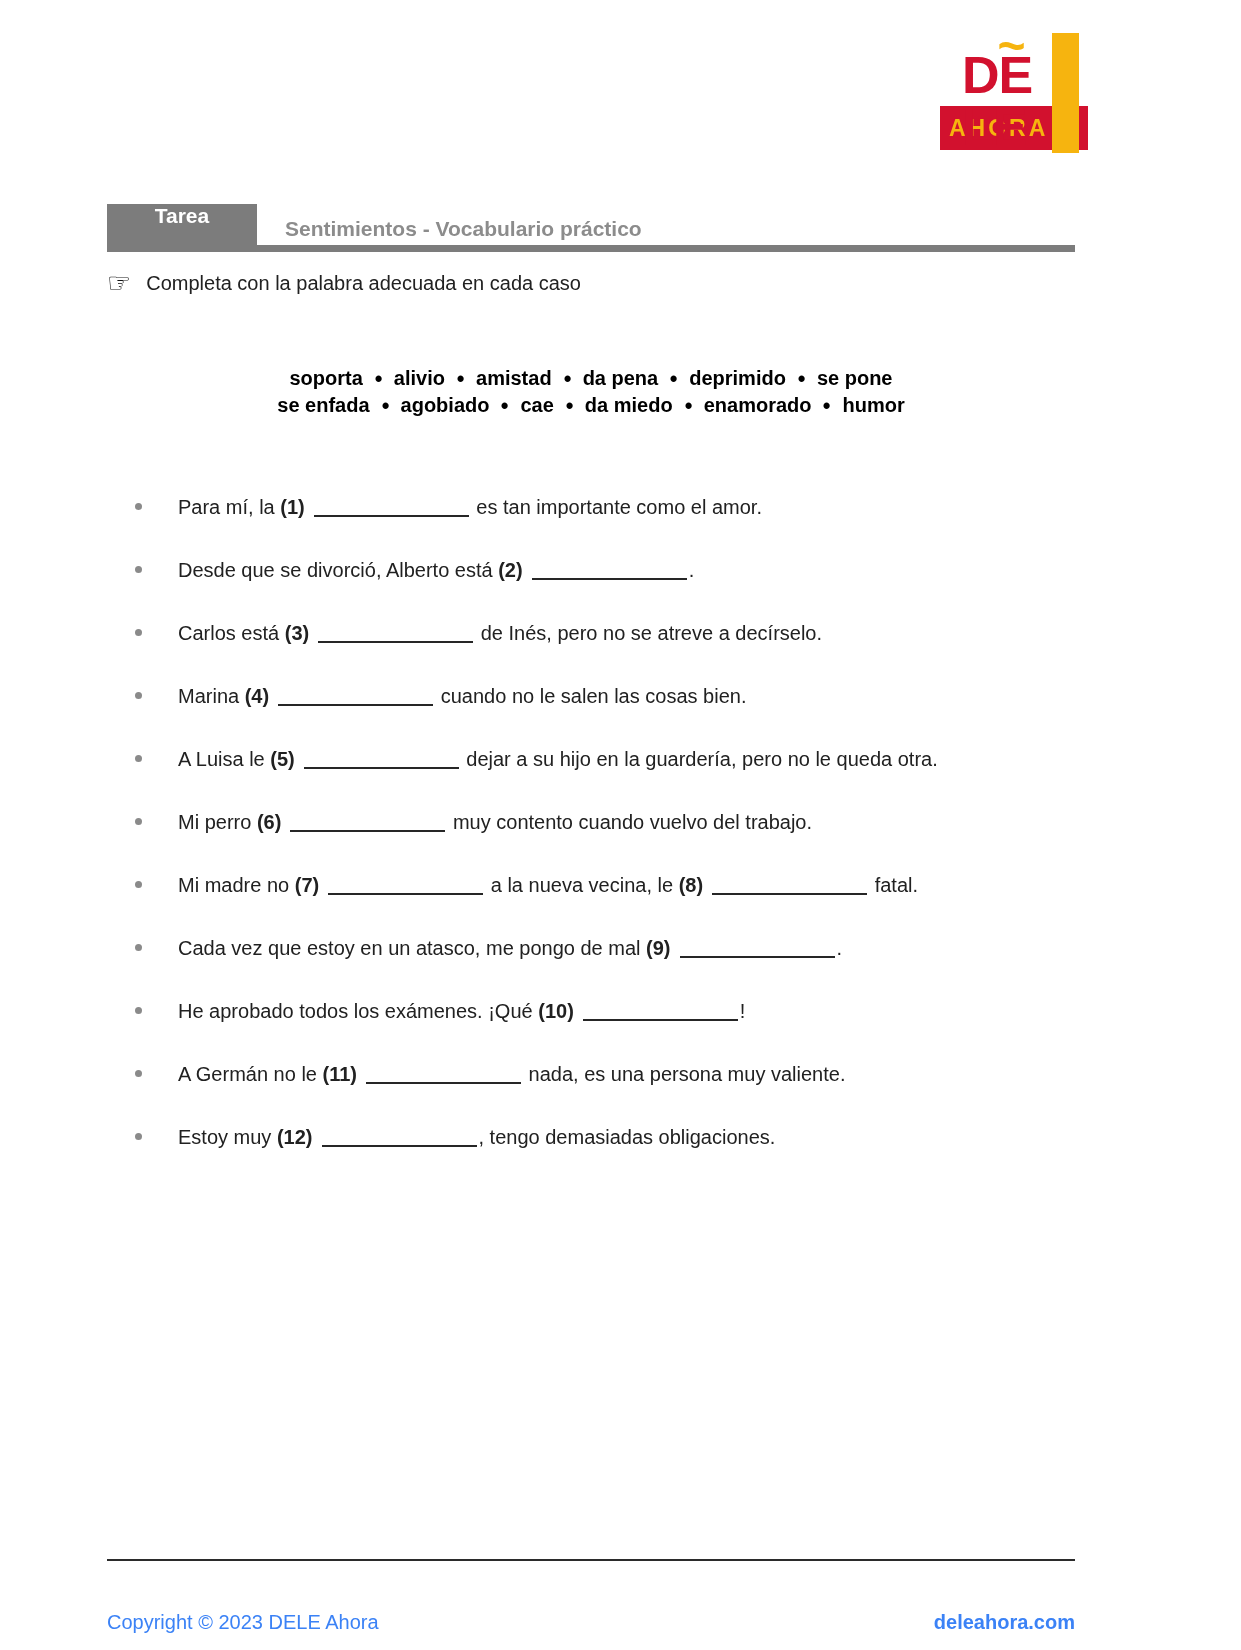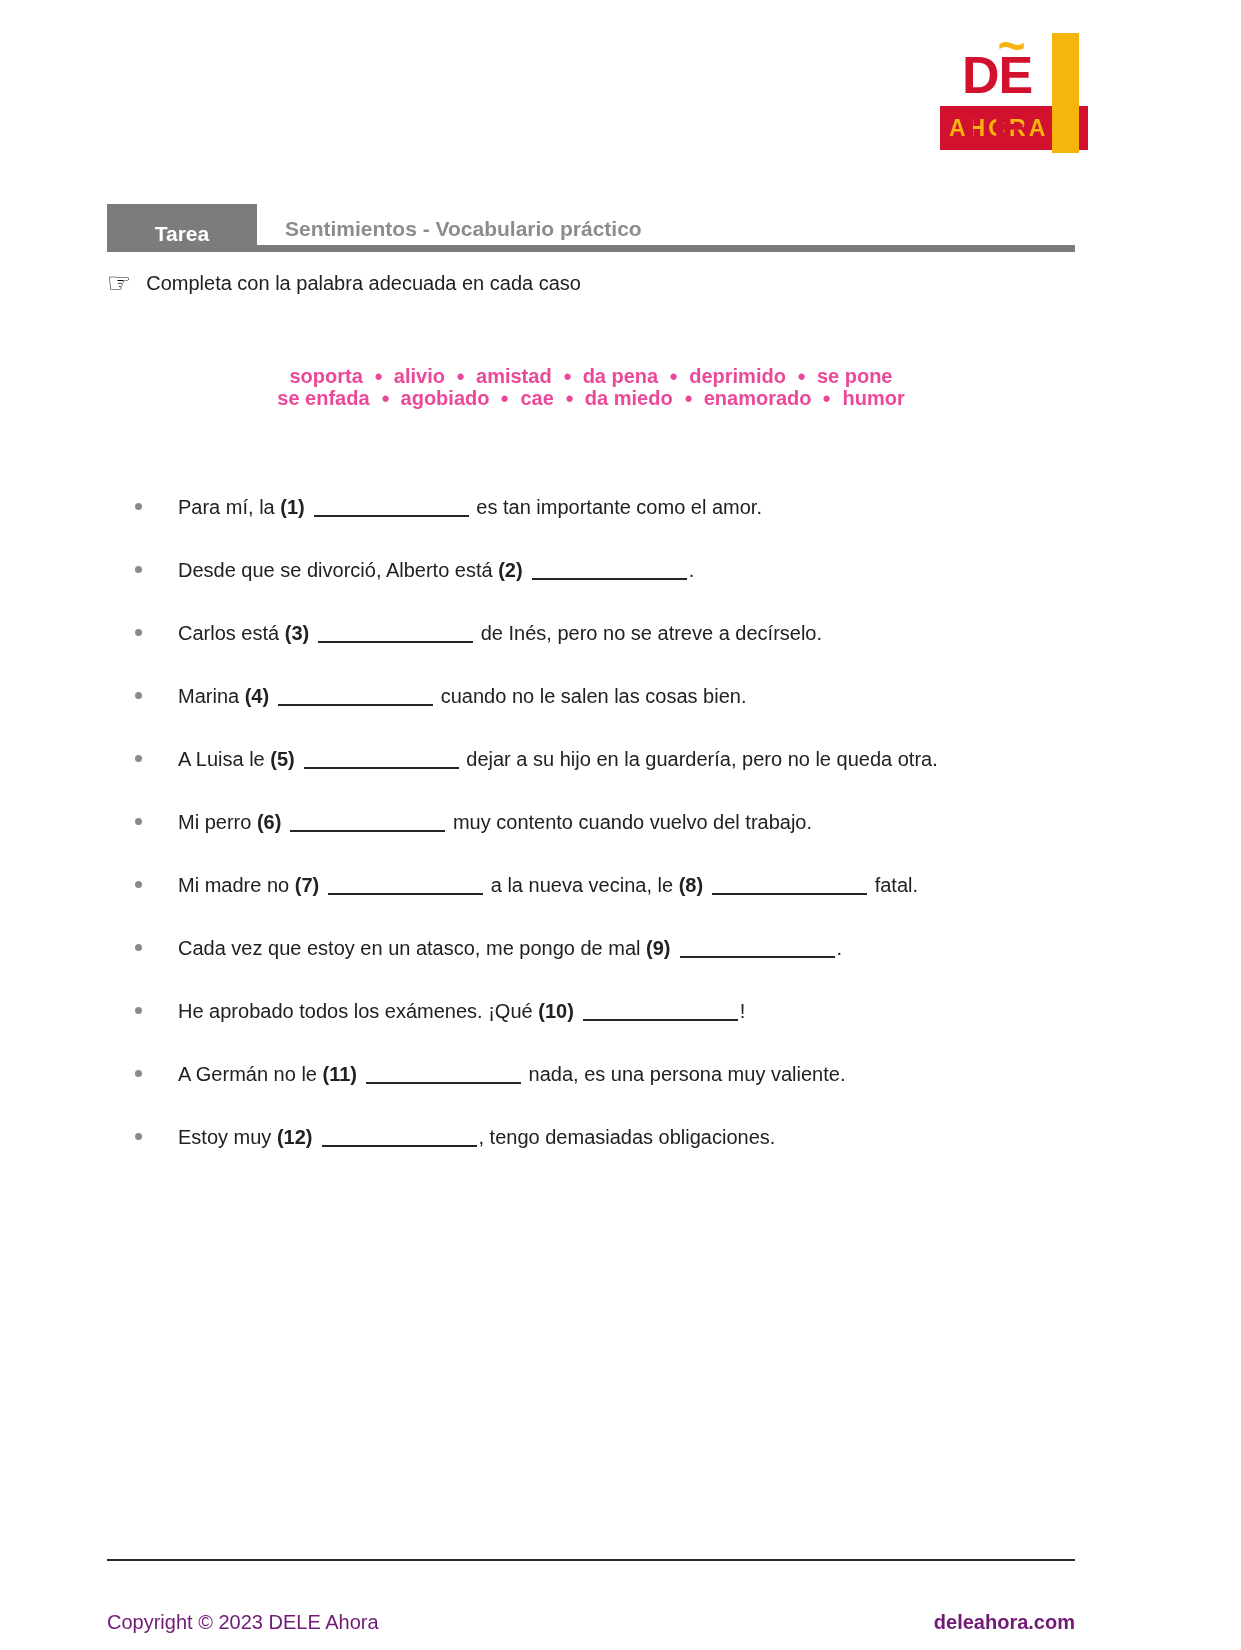--- a/index.html
+++ b/index.html
@@ -26,48 +26,48 @@
   .logo-dele{position:absolute;left:72px;top:16px;z-index:3;color:var(--brand-red);
     font-weight:bold;font-size:52px;line-height:1;letter-spacing:-1px;}
   .logo-e{position:relative;display:inline-block;}
   .logo-tilde{position:absolute;left:-1px;top:-27px;color:var(--brand-gold);
     font-size:48px;font-weight:bold;line-height:1;}
 
   
   .header{position:absolute;left:107px;top:204px;width:968px;height:48px;}
   .header-line{position:absolute;left:0;bottom:0;width:100%;height:7px;background:var(--tab-gray);}
   .header-tab{position:absolute;left:0;top:0;width:150px;height:48px;background:var(--tab-gray);
-    color:#ffffff;font-weight:bold;font-size:21px;display:flex;align-items:flex-end;justify-content:center;
+    color:#ffffff;font-weight:bold;font-size:21px;display:flex;align-items:flex-start;justify-content:center;
     padding-bottom:6px;}
   .header-title{position:absolute;left:178px;top:4px;height:41px;line-height:41px;
     color:var(--title-gray);font-weight:bold;font-size:21px;}
 
   
   .instruction{position:absolute;left:107px;top:270px;display:flex;align-items:center;}
   .instruction .hand{font-size:27px;line-height:1;margin-right:15px;color:#111;}
   .instruction .text{font-size:20px;color:var(--text);}
 
   
   .wordbank{position:absolute;left:107px;top:365px;width:968px;text-align:center;
-    font-weight:bold;font-size:20px;color:#ec4899;line-height:22px;}
+    font-weight:bold;font-size:20px;color:#000000;line-height:27px;}
   .bank-sep{display:inline-block;margin:0 12px;transform:scale(1.1);}
 
   
   .sentences{position:absolute;left:135px;top:495px;width:920px;}
   .sentence{display:flex;align-items:flex-start;margin-bottom:39px;font-size:20px;line-height:24px;color:var(--text);gap:19px;}
   .sentence .bullet{flex:0 0 auto;width:7px;height:7px;border-radius:50%;background:var(--bullet-gray);
     margin:8px 17px 0 0;}
   .sentence .num{font-weight:bold;}
   .blank{display:inline-block;width:155px;height:13px;border-bottom:2px solid #262626;
     margin:0 2px -3px 9px;}
 
   
   .footer-line{position:absolute;left:107px;top:1559px;width:968px;height:2px;background:#2b2b2b;}
   .footer{position:absolute;left:107px;top:1575px;width:968px;display:flex;
-    justify-content:space-between;align-items:baseline;font-size:20px;color:#701a75;}
+    justify-content:space-between;align-items:baseline;font-size:20px;color:#3b82f6;}
   .footer .site{font-weight:bold;margin-top:36px;}
 </style>
 </head>
 <body>
 
 <div class="page">
 
   <div class="logo">
     <div class="logo-bar"></div>
     <div class="logo-banner">

